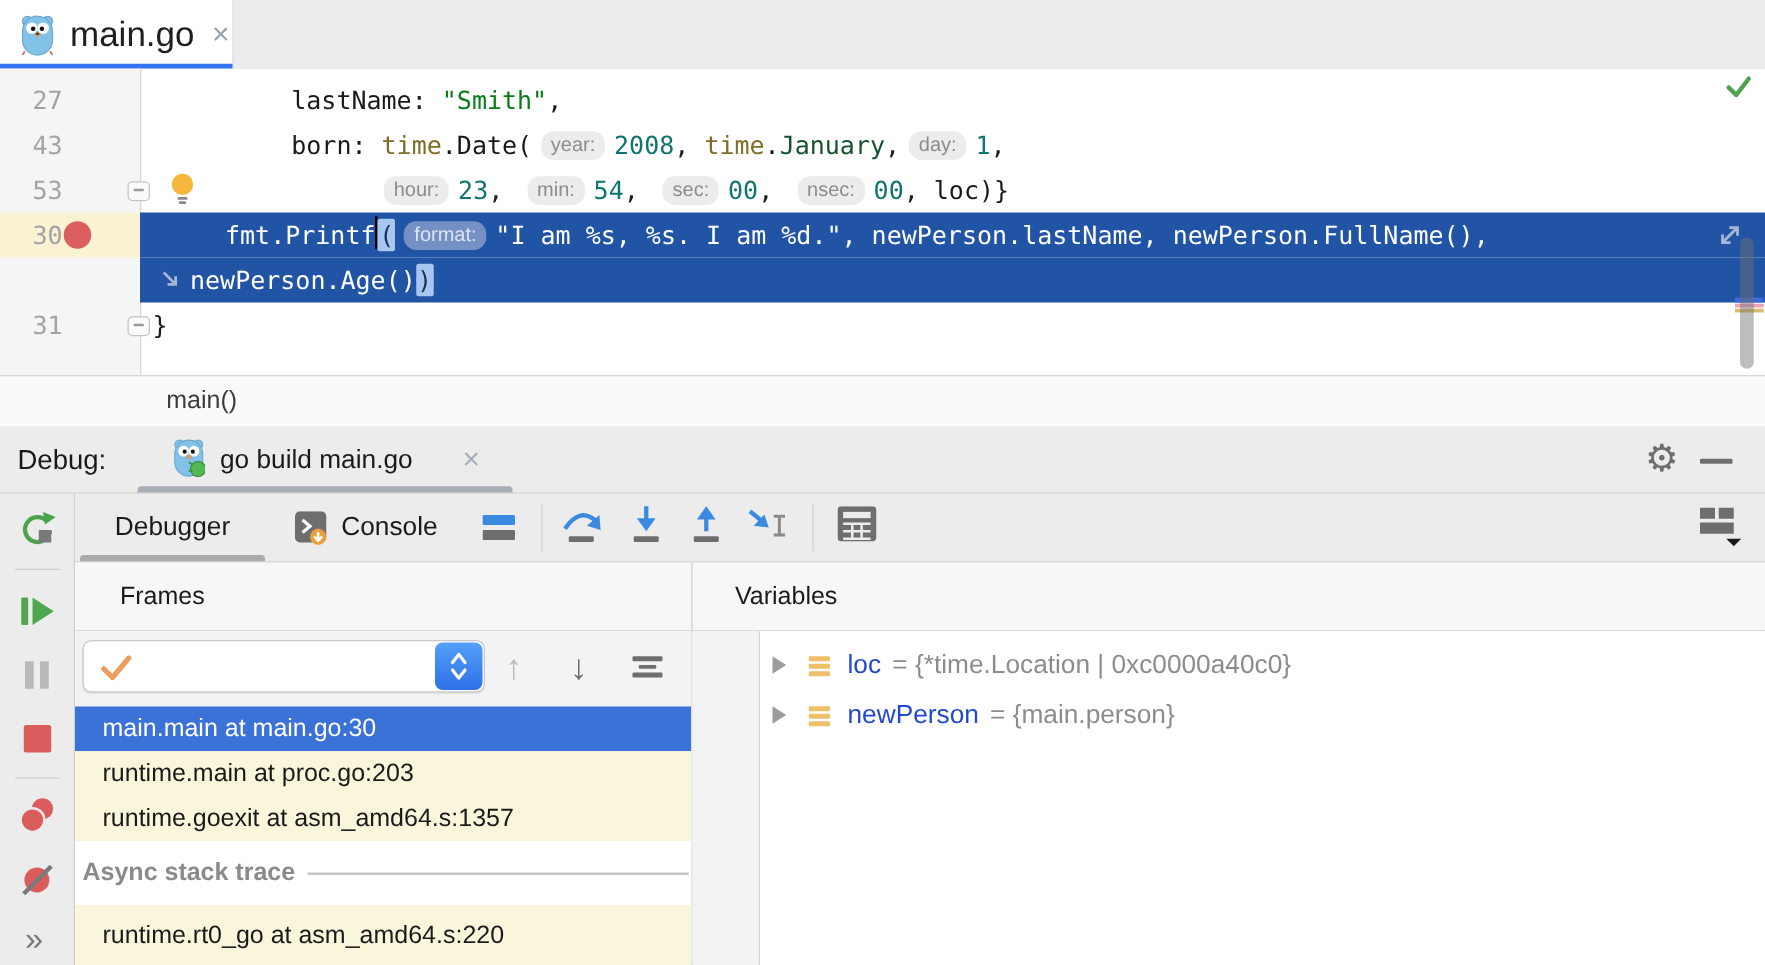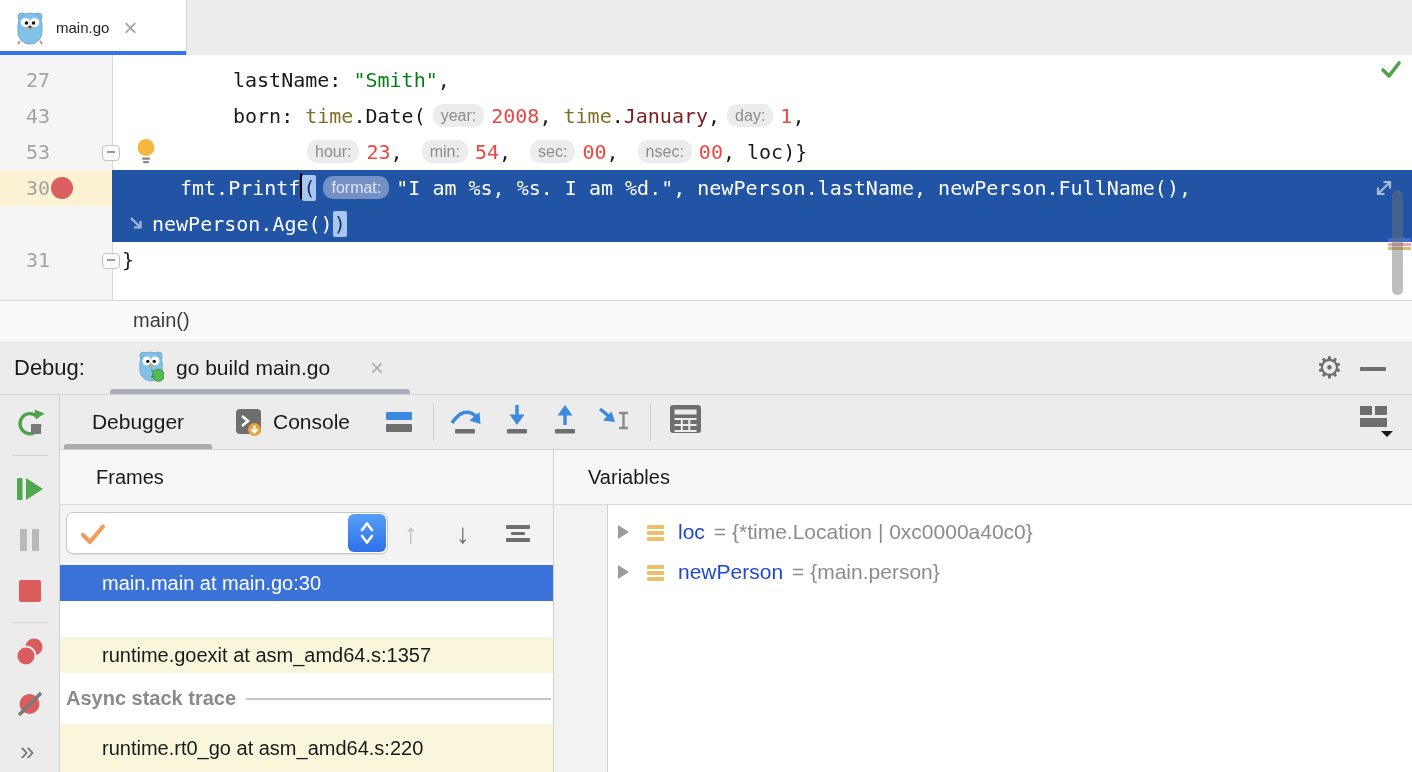--- a/index.html
+++ b/index.html
@@ -5,37 +5,37 @@
   html,body{margin:0;padding:0;background:#9e9e9e;font-family:"Liberation Sans",sans-serif;}
   #app{position:relative;width:1412px;height:772px;background:#fff;overflow:hidden;
        box-shadow:inset 0 0 0 1px #c3c3c3;font-family:"Liberation Sans",sans-serif;}
   svg{display:block;}
 
   
   .tabbar{position:absolute;left:0;top:0;width:1412px;height:55px;background:#ececec;border-bottom:1px solid #d3d3d3;}
   .etab{position:absolute;left:0;top:0;width:186px;height:55px;background:#fff;border-right:1px solid #d8d8d8;
         display:flex;align-items:center;}
   .etab .accent{position:absolute;left:0;bottom:0;width:100%;height:4px;background:#3574f0;}
-  .etab-label{font-size:15px;color:#1f1f1f;margin-left:12px;}
+  .etab-label{font-size:28px;color:#1f1f1f;margin-left:12px;}
   .etab-close{font-size:24px;color:#9aa4ae;margin-left:14px;line-height:1;}
 
   
   .editor{position:absolute;left:0;top:55px;width:1412px;height:245px;background:#fff;}
   .gutterbg{position:absolute;left:0;top:55px;width:112px;height:245px;background:#f5f5f5;border-right:1px solid #d8d8d8;}
   .gutter-num{position:absolute;left:0;width:50px;height:36px;line-height:36px;text-align:right;
               font-family:"DejaVu Sans Mono",monospace;font-size:20px;color:#a3a3a3;}
   .gutter-exec{position:absolute;left:0;width:112px;height:36px;background:#fbf2d4;}
   .bp{position:absolute;left:51px;width:22px;height:22px;border-radius:50%;background:#db5f5f;}
   .fold{position:absolute;left:102px;width:16px;height:14px;border:1.5px solid #c4c4c4;border-radius:4px;background:#fafafa;}
   .fold i{display:block;width:8px;height:2px;background:#9a9a9a;margin:5px auto 0;}
   .code-row{position:absolute;left:112px;right:0;height:36px;line-height:36px;white-space:pre;
             font-family:"DejaVu Sans Mono",monospace;font-size:20px;color:#1a1a1a;}
   .code-row.exec{background:#2254a6;color:#fff;}
   .tok-plain{color:#1a1a1a;}
-  .tok-str{color:#067d17;} .tok-num{color:#ef4444;} .tok-pkg{color:#7f6e27;} .tok-const{color:#7f1d1d;}
+  .tok-str{color:#067d17;} .tok-num{color:#0f766e;} .tok-pkg{color:#7f6e27;} .tok-const{color:#14532d;}
   .tok-wht{color:#fff;}
   .tok-brk{background:#a8c7f0;color:#16325c;border-radius:2px;padding:1px 1px;}
   .hint{display:inline-block;font-family:"Liberation Sans",sans-serif;font-size:16px;line-height:21px;
         color:#8c8c8c;background:#ececec;border-radius:10px;padding:1px 8px;margin:0 7px;transform:translateY(-2px);}
   .hint-blue{color:#dde5f4;background:#7490c5;}
   .caret{display:inline-block;width:2px;height:26px;background:#000;vertical-align:-4px;margin:0 0;}
   .bulbwrap{position:absolute;left:24px;top:4px;}
   .wrapout{position:absolute;right:18px;top:8px;}
   .wrapin{display:inline-block;margin:0 6px 0 8px;transform:translateY(2px);}
   .edcheck{position:absolute;left:1380px;top:60px;}
@@ -83,21 +83,21 @@
          box-shadow:0 1px 1px rgba(0,0,0,.08);box-sizing:border-box;}
   .combo-check{position:absolute;left:13px;top:10px;}
   .combo-label{position:absolute;left:50px;top:0;line-height:40px;font-size:21px;color:#1a1a1a;}
   .stepper{position:absolute;right:1px;top:1px;width:38px;height:38px;border-radius:6px;
            background:linear-gradient(#54a0f8,#2f6fe9);display:flex;align-items:center;justify-content:center;}
   .farrow{position:absolute;top:505px;height:60px;line-height:58px;font-size:28px;}
   .filtericon{position:absolute;left:506px;top:522px;}
   .filtericon i{display:block;background:#6e6e6e;height:3.5px;border-radius:1px;margin:3px auto 0;}
   .flist-host{position:absolute;left:60px;top:565px;width:493px;height:207px;background:#fff;overflow:hidden;}
   .frow{position:absolute;left:0;width:493px;font-size:20px;color:#1a1a1a;background:#faf6dc;}
-  .frow span{display:block;padding-left:42px;}
+  .frow span{display:block;padding-left:22px;}
   .frow.sel{background:#3a72d8;color:#fff;}
   .fsep{position:absolute;left:0;width:493px;background:#fff;display:flex;align-items:center;}
   .fsep b{font-size:20px;color:#8a8a8a;padding-left:6px;white-space:nowrap;}
   .fsep i{flex:1;height:2px;background:#c6c6c6;margin:0 2px 0 10px;}
   .watchrail{position:absolute;left:554px;top:505px;width:53px;height:267px;background:#f2f2f2;}
   .vars-host{position:absolute;left:608px;top:505px;width:804px;height:267px;background:#fff;}
   .vrow{position:absolute;left:0;width:804px;height:40px;display:flex;align-items:center;font-size:21px;}
   .vtri{width:0;height:0;border-left:11px solid #9c9c9c;border-top:7px solid transparent;border-bottom:7px solid transparent;margin-left:10px;}
   .vicon{margin-left:18px;width:17px;}
   .vicon i{display:block;height:4px;background:#efc06a;border-radius:1px;margin-top:2px;}
@@ -306,20 +306,23 @@
   <span class="farrow" style="left:456px;color:#6e6e6e">↓</span>
   <div class="filtericon">
     <i style="width:24px"></i>
       <i style="width:14px"></i>
       <i style="width:24px"></i>
   </div>
   <div class="flist-host" id="frames-host">
       <div class="frow sel" style="top: 0px; height: 36px;">
         <span style="line-height: 36px;">main.main at main.go:30</span>
       </div>
+      <div class="frow" style="top: 36px; height: 36px;">
+        <span style="line-height: 36px;">runtime.main at proc.go:203</span>
+      </div>
       <div class="frow" style="top: 72px; height: 36px;">
         <span style="line-height: 36px;">runtime.goexit at asm_amd64.s:1357</span>
       </div>
       <div class="fsep" style="top: 108px; height: 51px; justify-content: space-between;">
         <b>Async stack trace</b>
         <i></i>
       </div>
       <div class="frow" style="top: 159px; height: 48px;">
         <span style="line-height: 48px;">runtime.rt0_go at asm_amd64.s:220</span>
       </div>

